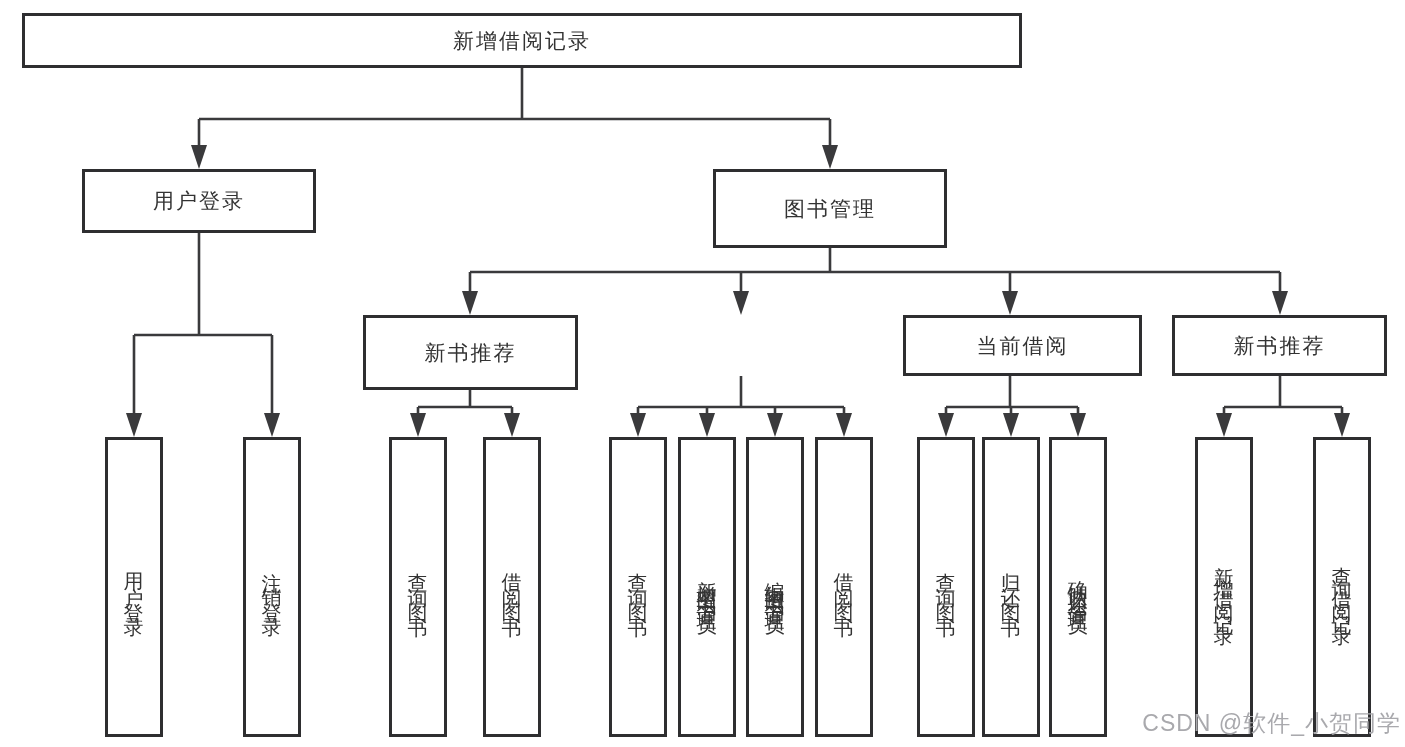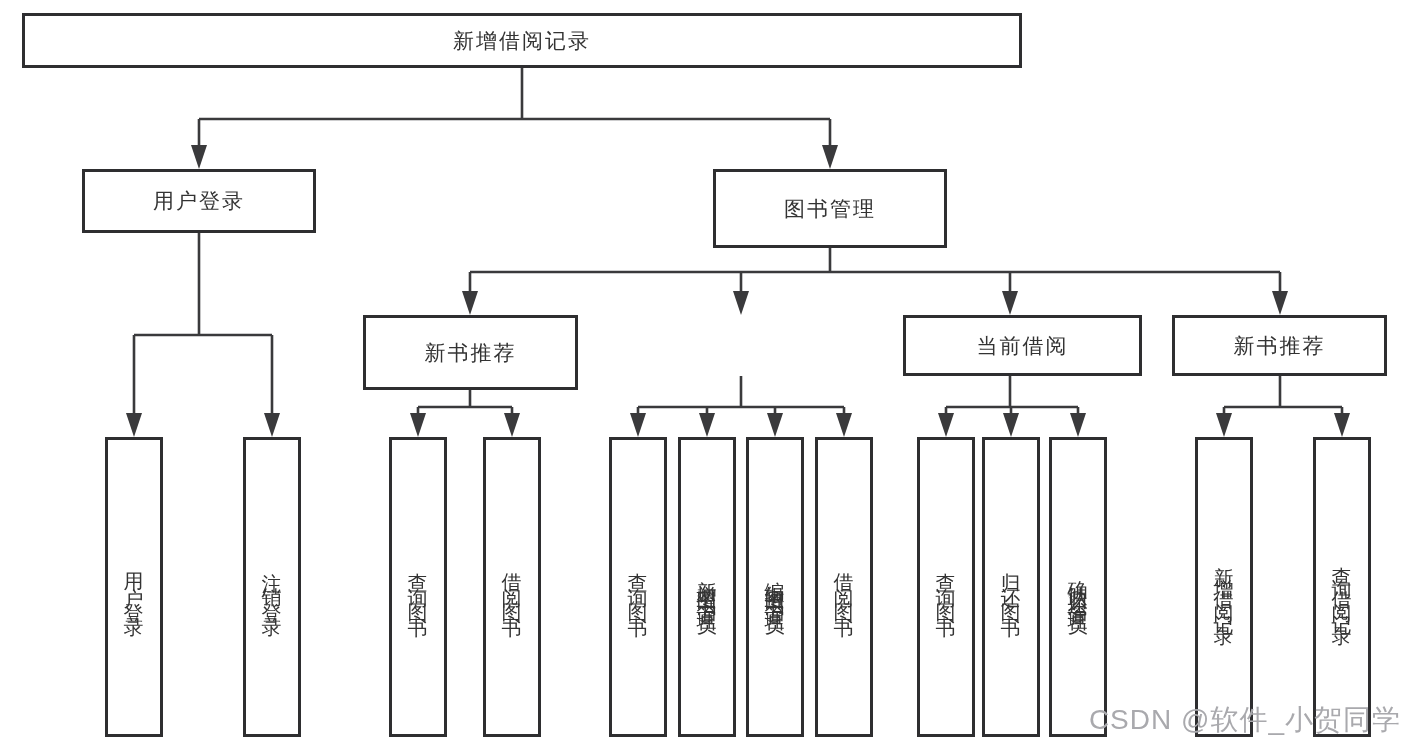--- a/index.html
+++ b/index.html
@@ -21,21 +21,21 @@
   .leaf{position:absolute;top:437px;width:58px;height:300px;}
   .v-label{
     writing-mode:vertical-rl;text-orientation:mixed;
     font-size:20px;color:var(--text);line-height:1;white-space:nowrap;
   }
   .sp-lg{letter-spacing:15px;}
   .sp-md{letter-spacing:12px;}
   .sp-sm{letter-spacing:5px;}
   .watermark{
     position:absolute;right:4px;bottom:8px;z-index:2;
-    font-size:28px;color:var(--watermark);letter-spacing:1px;white-space:nowrap;
+    font-size:23px;color:var(--watermark);letter-spacing:1px;white-space:nowrap;
   }
 </style>
 </head>
 <body>
 
 <div class="stage">
 
   <svg class="wires" width="1405" height="747" viewBox="0 0 1405 747">
 
     <path class="ln" d="M522 68 V119 M199 119 H830 M199 119 V147 M830 119 V147"></path>

